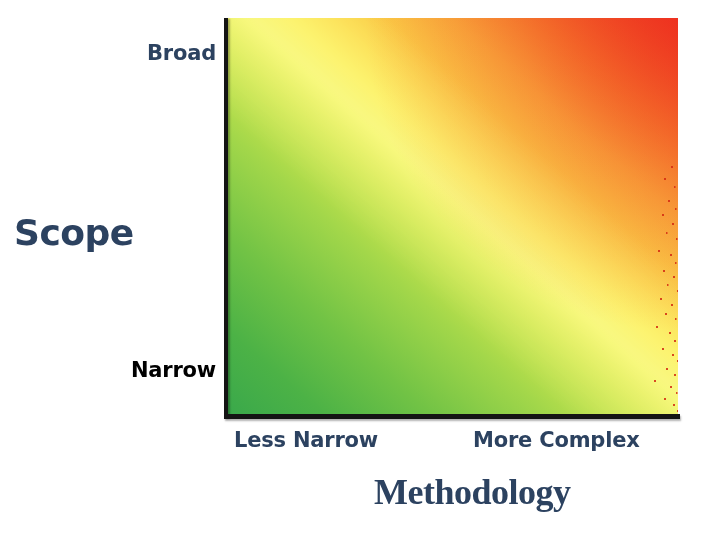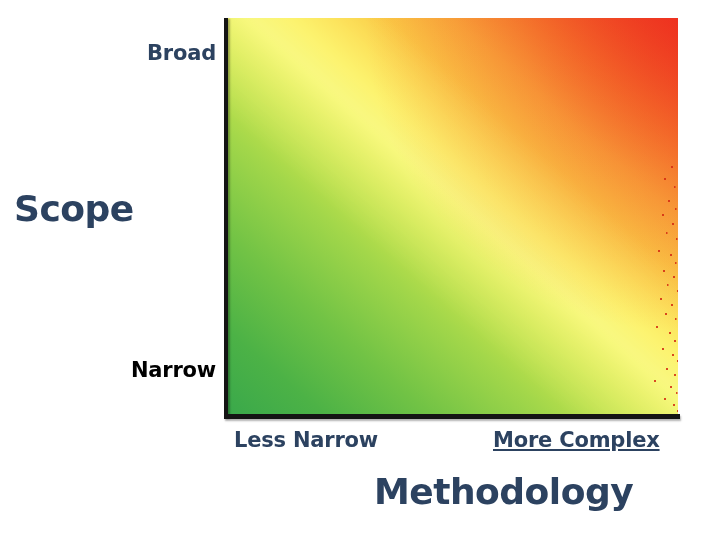--- a/index.html
+++ b/index.html
@@ -126,24 +126,23 @@
     top: 188px;
     font-size: 36px;
     letter-spacing: -0.5px;
   }
   #tick-less {
     left: 234px;
     top: 428px;
     font-size: 21px;
   }
   #tick-more {
-    left: 493px;
+    left: 473px;
     top: 428px;
     font-size: 21px;
-    text-decoration: underline;
   }
   #axis-title-x {
     left: 374px;
     top: 471px;
     font-size: 36px;
     letter-spacing: -0.5px;
   }
 </style>
 </head>
 <body style="background: rgb(255, 255, 255);">
@@ -192,19 +191,19 @@
         <rect x="33" y="392" width="1.5" height="2"></rect>
       </g>
     </svg>
   </div>
 
   <div class="axis-y" style="background: rgb(20, 20, 20);"></div>
   <div class="axis-x" style="background: rgb(20, 20, 20);"></div>
 
   <div class="lbl" id="tick-broad" style="color: rgb(44, 66, 96); text-align: right;">Broad</div>
   <div class="lbl" id="tick-narrow" style="color: #000000;">Narrow</div>
-  <div class="lbl" id="axis-title-y" style="color: rgb(44, 66, 96);">Scope</div>
+  <div class="lbl" id="axis-title-y" style="color: rgb(44, 66, 96); margin-top: 24px;">Scope</div>
 
   <div class="lbl" id="tick-less" style="color: rgb(44, 66, 96);">Less Narrow</div>
   <div class="lbl" id="tick-more" style="color: rgb(44, 66, 96);">More Complex</div>
-  <div class="lbl" id="axis-title-x" style="color: rgb(44, 66, 96);">Methodology</div>
+  <div class="lbl" id="axis-title-x" style="color: rgb(44, 66, 96); font-family: Liberation Serif, serif;">Methodology</div>
 
 </div>
 
 </body></html>

